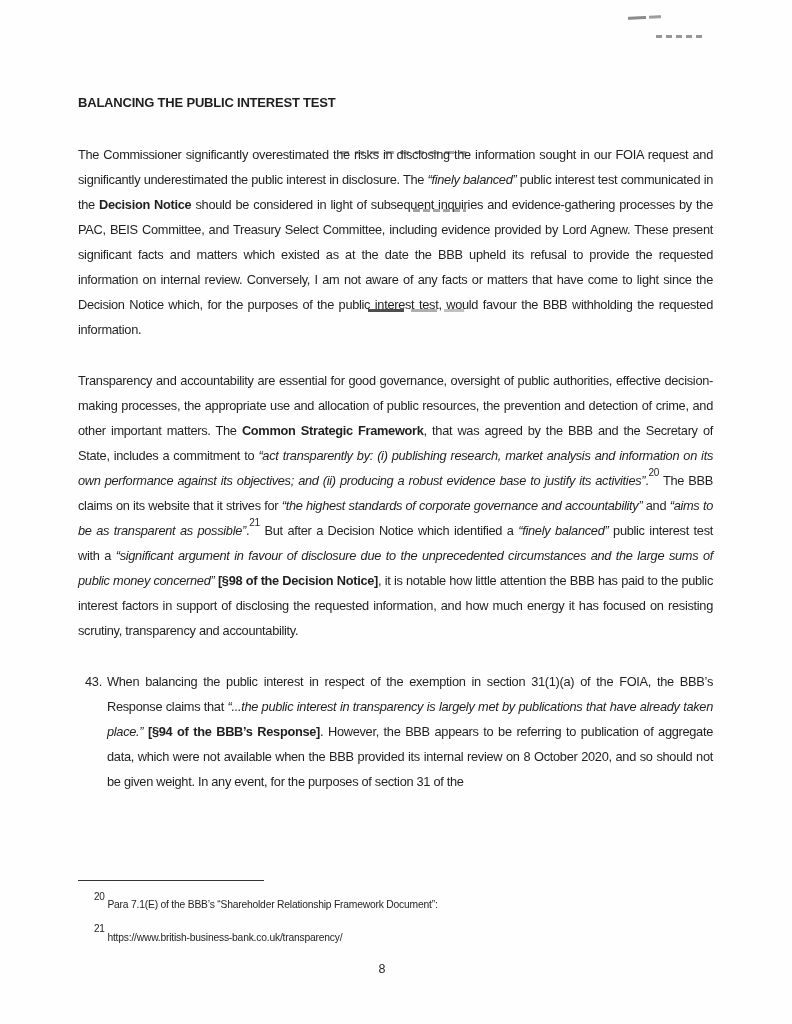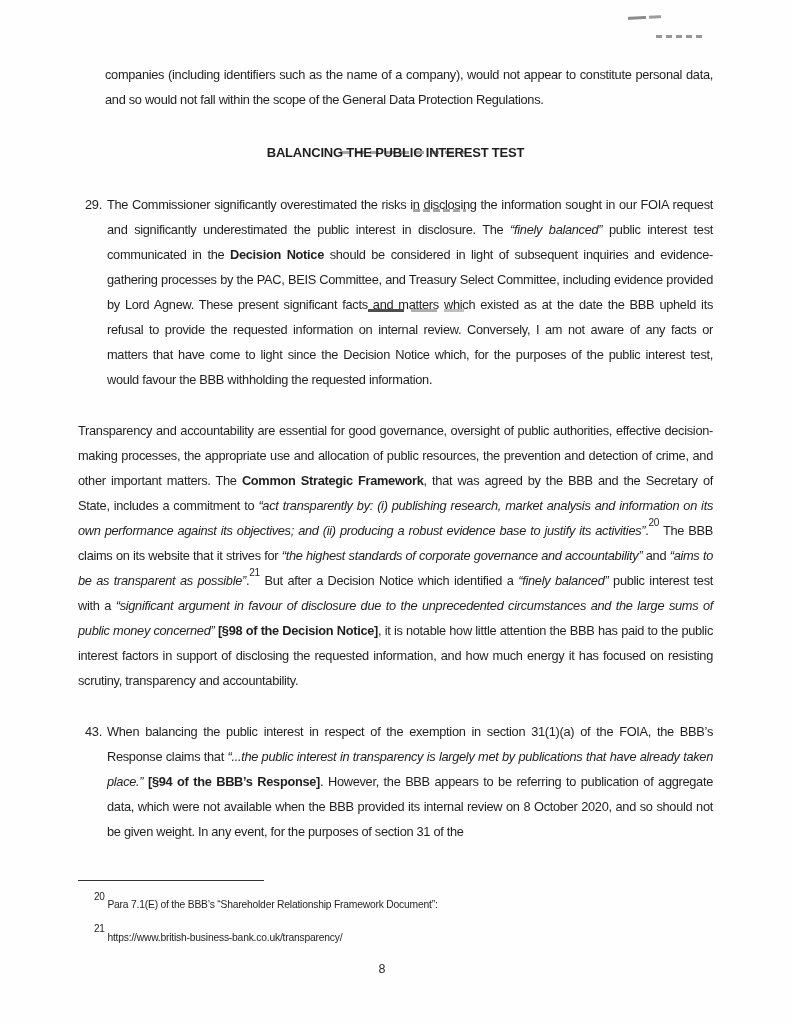--- a/index.html
+++ b/index.html
@@ -11,21 +11,21 @@
     color:#1f1f1f;
     overflow:hidden;
   }
   .content{
     position:absolute;left:78px;top:62px;width:635px;
     font-size:12.8px;line-height:25px;letter-spacing:-0.3px;
   }
   .cont-para{margin:0 0 0 27px;text-align:justify;}
   .heading{
     font-size:13px;font-weight:700;letter-spacing:-0.2px;
-    margin:28px 0 0 0;line-height:25px;text-align:center;
+    margin:28px 0 0 0;line-height:25px;
   }
   .para{display:flex;margin-top:26px;}
   .para.first{margin-top:27px;}
   .para-num{flex:0 0 29px;box-sizing:border-box;padding-left:7px;}
   .para-body{flex:1;text-align:justify;}
   .seg-b{font-weight:700;}
   .seg-i{font-style:italic;}
   .para-body sup, .footnotes sup{
     font-size:10px;line-height:0;position:relative;top:-4px;
   }
@@ -77,26 +77,24 @@
 <div class="page">
 
   <div class="artifact" id="art-top-tick"></div>
   <div class="artifact" id="art-top-dashes"></div>
   <div class="artifact" id="art-heading-dashes"></div>
   <div class="artifact" id="art-disclosing"></div>
   <div class="artifact" id="art-information"></div>
 
   <main class="content">
 
-    <p class="cont-para">companies (including identifiers such as the name of a company), would not appear to constitute personal data, and so would not fall within the scope of the General Data Protection Regulations.</p>
 
     <h2 class="heading">BALANCING THE PUBLIC INTEREST TEST</h2>
 
     <section class="para first">
-      <span class="para-num">29.</span>
       <div class="para-body"><span>The Commissioner significantly overestimated the risks in disclosing the information sought in our FOIA request and significantly underestimated the public interest in disclosure. The </span><span class="seg-i">“finely balanced”</span><span> public interest test communicated in the </span><span class="seg-b">Decision Notice</span><span> should be considered in light of subsequent inquiries and evidence-gathering processes by the PAC, BEIS Committee, and Treasury Select Committee, including evidence provided by Lord Agnew. These present significant facts and matters which existed as at the date the BBB upheld its refusal to provide the requested information on internal review. Conversely, I am not aware of any facts or matters that have come to light since the Decision Notice which, for the purposes of the public interest test, would favour the BBB withholding the requested information.</span></div>
     </section>
 
     <section class="para">
       <div class="para-body"><span>Transparency and accountability are essential for good governance, oversight of public authorities, effective decision-making processes, the appropriate use and allocation of public resources, the prevention and detection of crime, and other important matters. The </span><span class="seg-b">Common Strategic Framework</span><span>, that was agreed by the BBB and the Secretary of State, includes a commitment to </span><span class="seg-i">“act transparently by: (i) publishing research, market analysis and information on its own performance against its objectives; and (ii) producing a robust evidence base to justify its activities”</span><span>.</span><sup>20</sup><span> The BBB claims on its website that it strives for </span><span class="seg-i">“the highest standards of corporate governance and accountability”</span><span> and </span><span class="seg-i">“aims to be as transparent as possible”</span><span>.</span><sup>21</sup><span> But after a Decision Notice which identified a </span><span class="seg-i">“finely balanced”</span><span> public interest test with a </span><span class="seg-i">“significant argument in favour of disclosure due to the unprecedented circumstances and the large sums of public money concerned”</span><span> </span><span class="seg-b">[§98 of the Decision Notice]</span><span>, it is notable how little attention the BBB has paid to the public interest factors in support of disclosing the requested information, and how much energy it has focused on resisting scrutiny, transparency and accountability.</span></div>
     </section>
 
     <section class="para">
       <span class="para-num">43.</span>
       <div class="para-body"><span>When balancing the public interest in respect of the exemption in section 31(1)(a) of the FOIA, the BBB’s Response claims that </span><span class="seg-i">“...the public interest in transparency is largely met by publications that have already taken place.”</span><span> </span><span class="seg-b">[§94 of the BBB’s Response]</span><span>. However, the BBB appears to be referring to publication of aggregate data, which were not available when the BBB provided its internal review on 8 October 2020, and so should not be given weight. In any event, for the purposes of section 31 of the</span></div>

